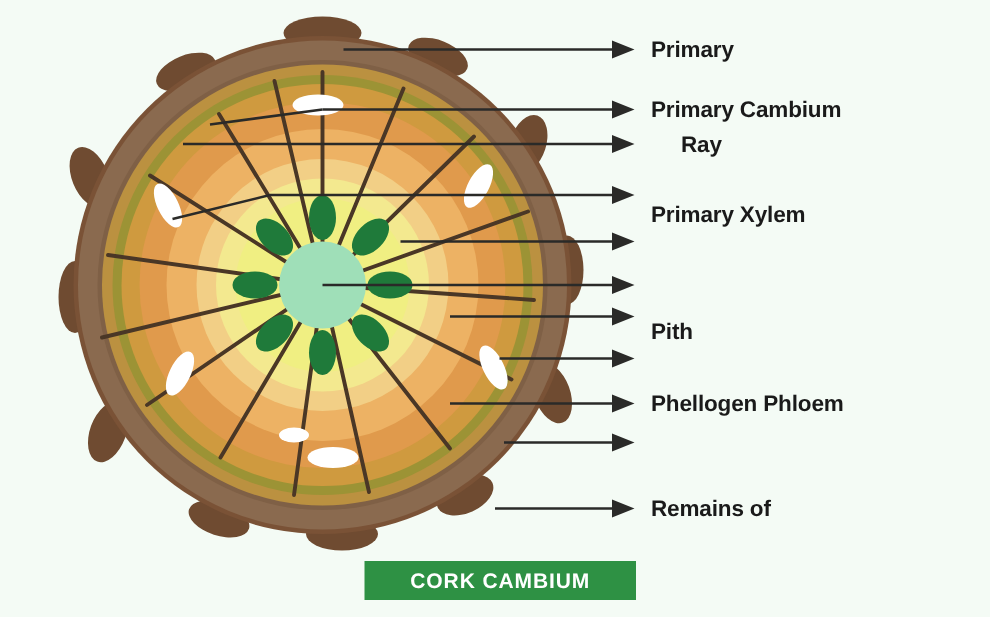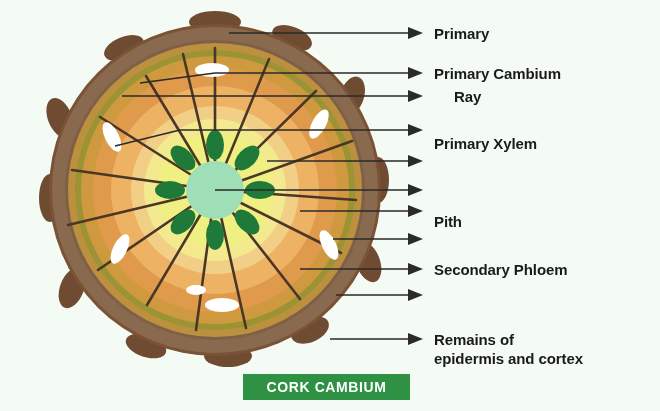--- a/index.html
+++ b/index.html
@@ -34,21 +34,21 @@
     font-weight: bold;
     color: #1a1a1a;
     white-space: pre;
     line-height: 19px;
     letter-spacing: -0.1px;
   }
   #caption-banner {
     position: absolute;
     left: 243px;
     top: 374px;
-    width: 167px;
+    width: 181px;
     height: 26px;
     background: #2e9144;
     display: flex;
     align-items: center;
     justify-content: center;
   }
   #caption-banner .caption-label {
     color: #ffffff;
     font-family: "Liberation Sans", sans-serif;
     font-size: 14px;
@@ -168,21 +168,20 @@
       <polygon points="408,289 423,295 408,301"></polygon>
       <polygon points="408,333 423,339 408,345"></polygon>
     </g>
   </svg>
 
   <div class="label-text" style="left:434px; top:24px;">Primary</div>
   <div class="label-text" style="left:434px; top:64px;">Primary Cambium</div>
   <div class="label-text" style="left:454px; top:87px;">Ray</div>
   <div class="label-text" style="left:434px; top:134px;">Primary Xylem</div>
   <div class="label-text" style="left:434px; top:181px;margin-top:31px;">Pith</div>
-  <div class="label-text" style="left:434px; top:260px;">Secondary Phloem</div>
+  <div class="label-text" style="left:434px; top:260px;">Phellogen Phloem</div>
   <div class="label-text" style="left:434px; top:330px;">Remains of</div>
-  <div class="label-text" style="left:434px; top:349px;">epidermis and cortex</div>
 
   <div id="caption-banner">
     <span class="caption-label">CORK CAMBIUM</span>
   </div>
 
 </div>
 
 </body></html>

